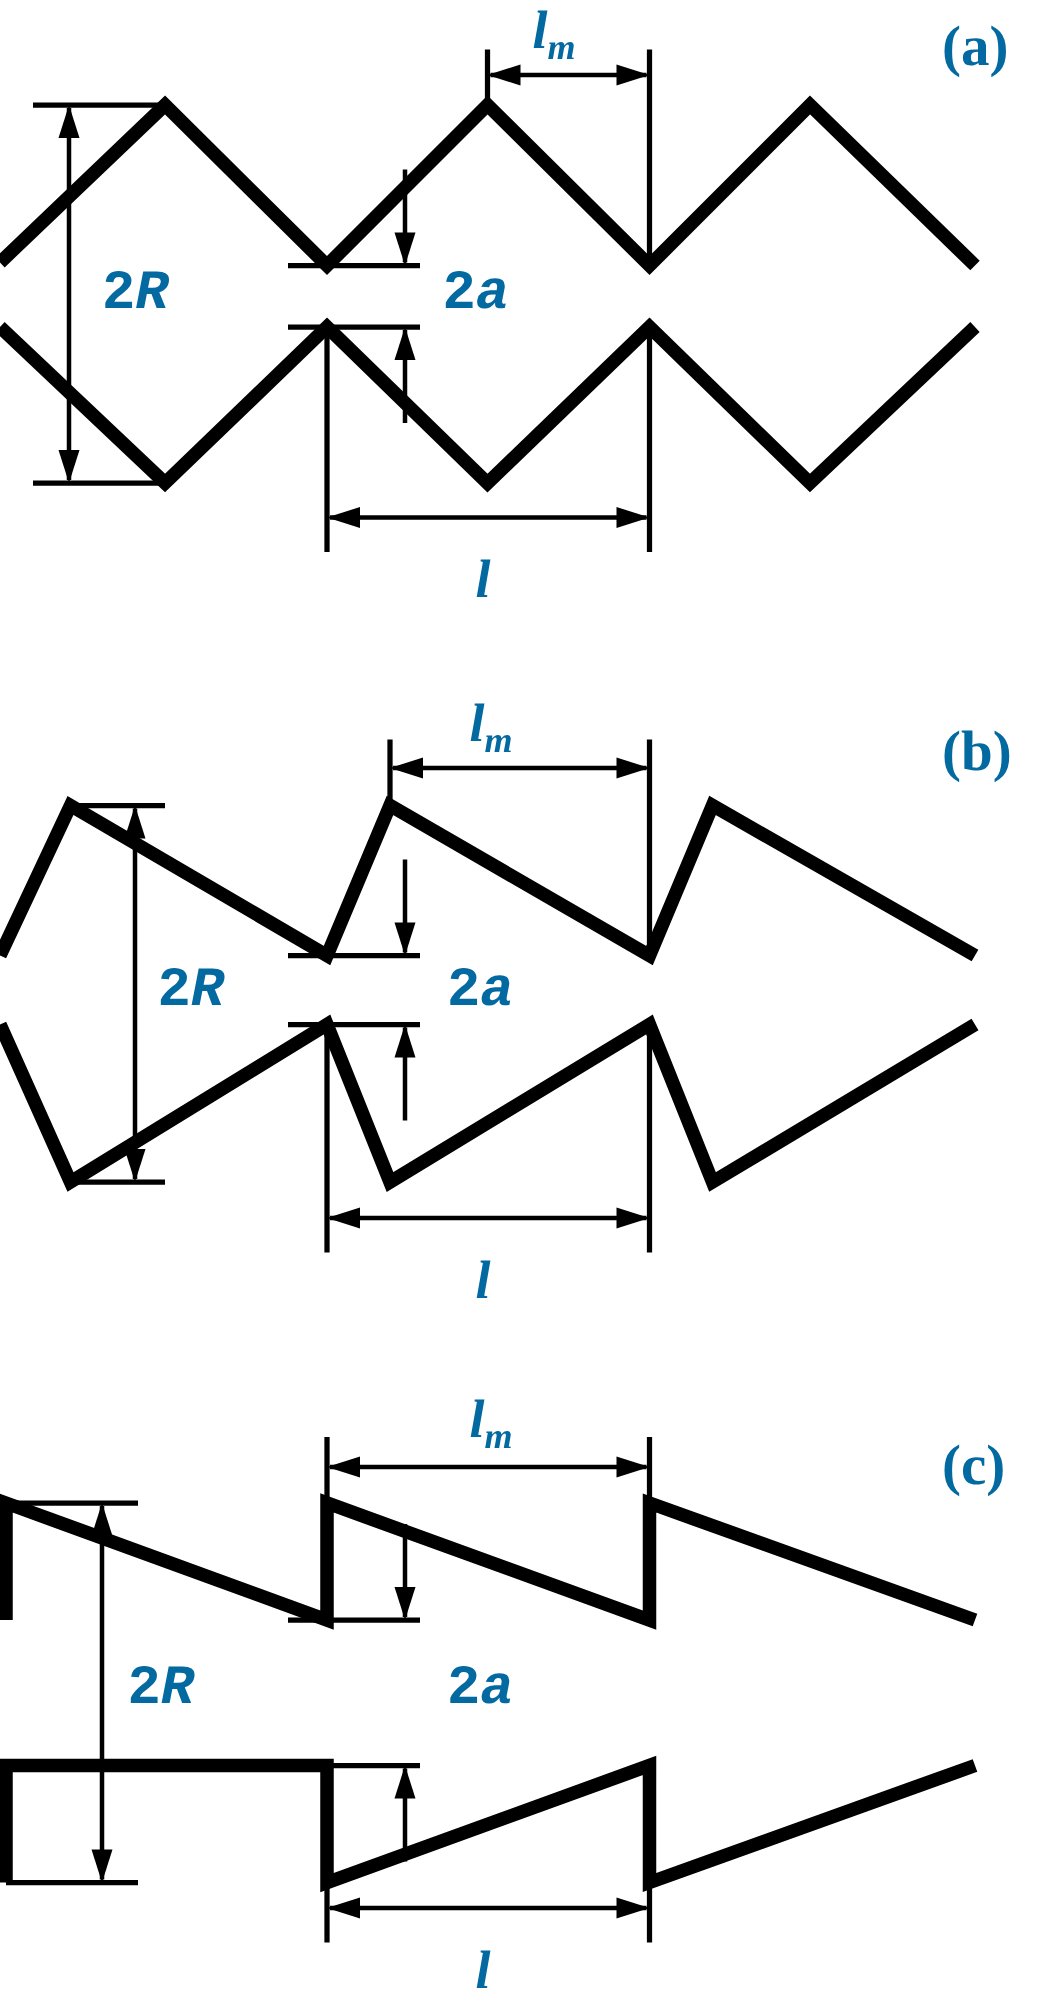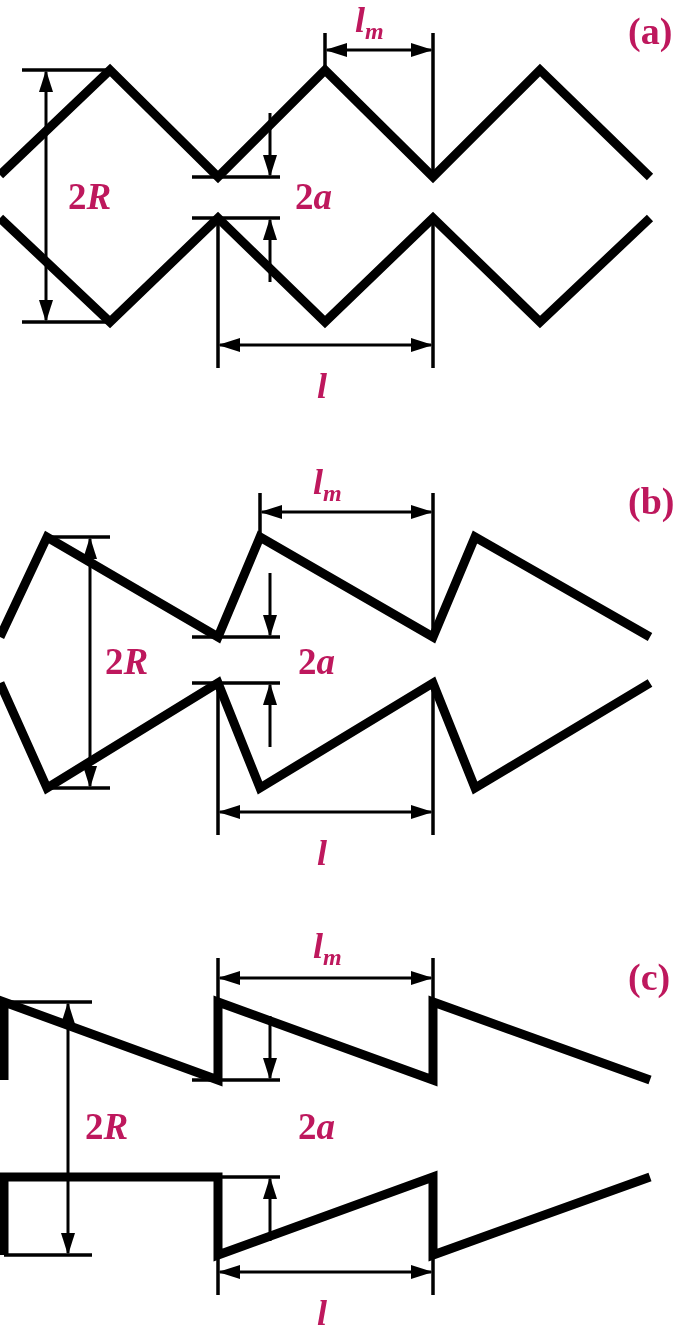--- a/index.html
+++ b/index.html
@@ -41,28 +41,29 @@
     fill: none;
     stroke: #000000;
     stroke-width: 3.5;
   }
   .arrow-head {
     fill: #000000;
     stroke: none;
   }
   .label {
     position: absolute;
-    color: #be185d;
+    color: #0369a1;
     line-height: 1;
     white-space: nowrap;
     user-select: none;
   }
   .label-2r, .label-2a {
     font-size: 37px;
     font-weight: bold;
+    font-family: Liberation Mono, monospace;
   }
   .label-2r .var, .label-2a .var {
     font-style: italic;
   }
   .label-lm {
     font-size: 36px;
     font-style: italic;
     font-weight: bold;
   }
   .label-lm .sub {

